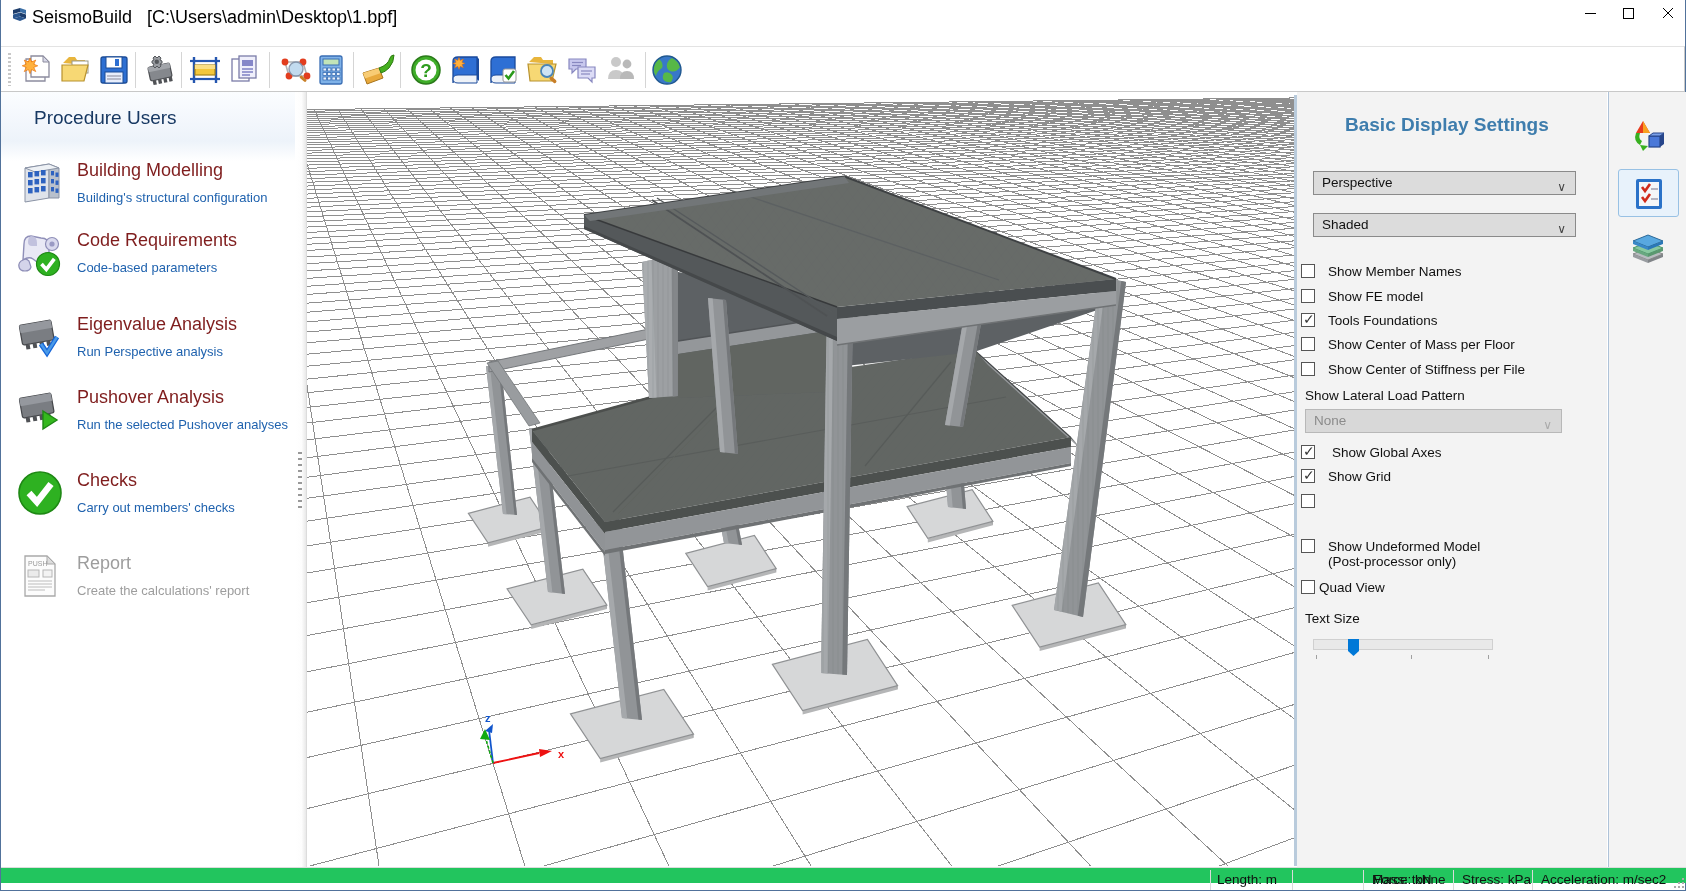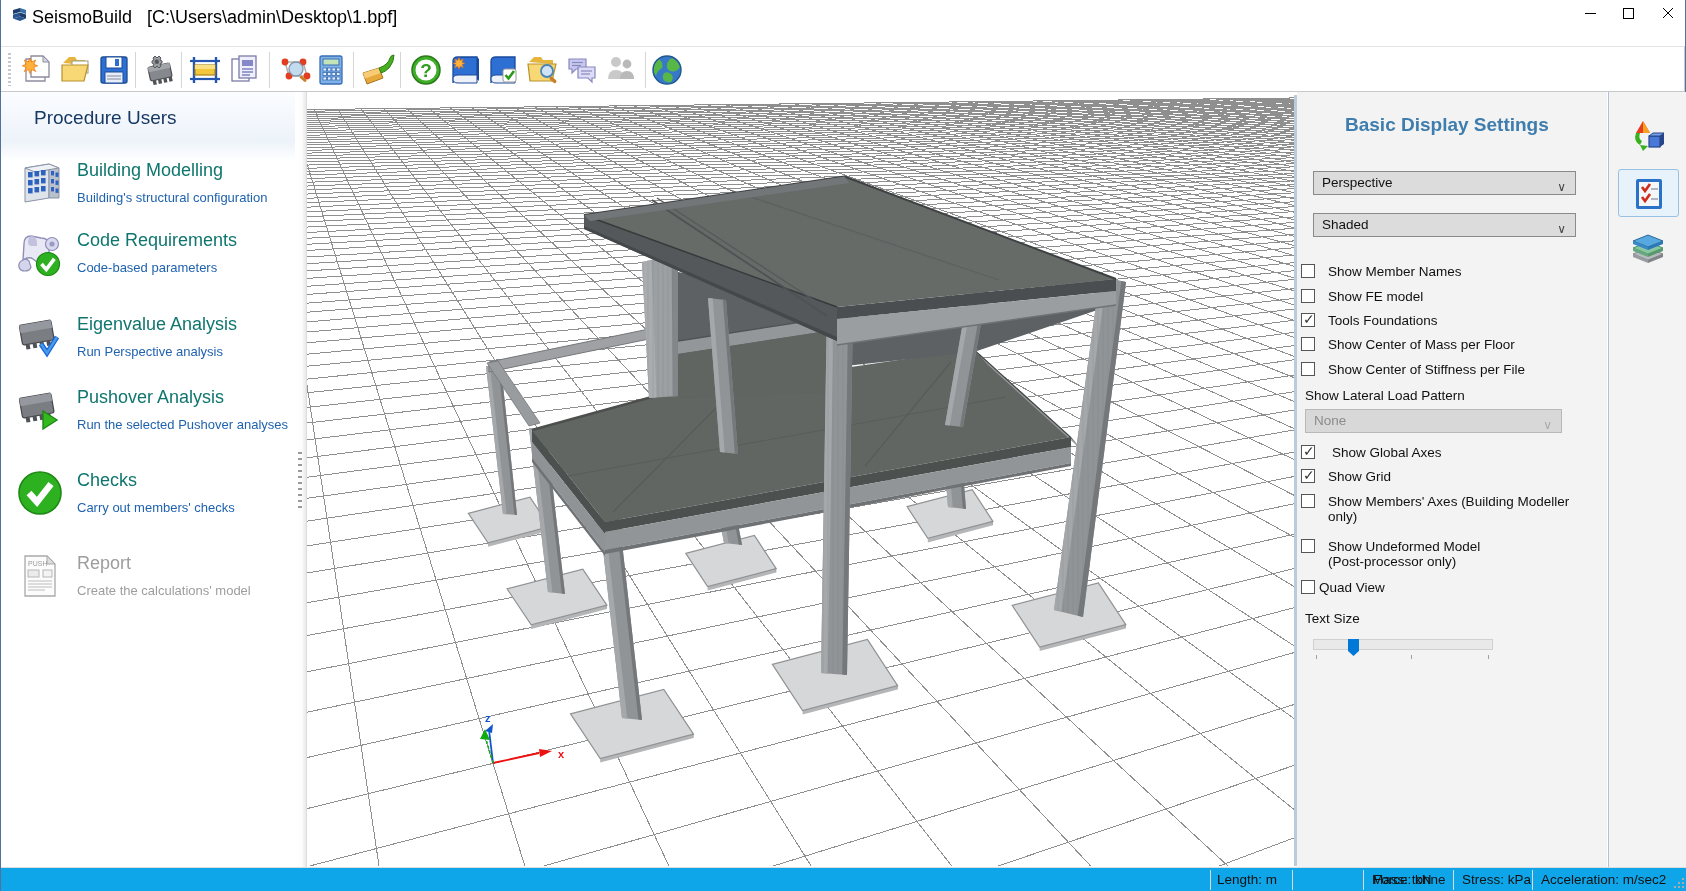--- a/index.html
+++ b/index.html
@@ -11,42 +11,42 @@
 #menubar{left:0;top:28px;width:100%;height:18px;font-size:13px;color:#000}
 .mi{position:absolute;top:1px}
 #toolbar{left:0;top:46px;width:1684px;height:46px;background:#fff;border-bottom:1px solid #c8c8c8;border-top:1px solid #e3e3e3;border-right:1px solid #c8c8c8}
 .grip{position:absolute;left:7px;top:6px;width:3px;height:33px;background:repeating-linear-gradient(180deg,#c8c8c8 0 2px,#fff 2px 4px)}
 .tico{position:absolute;top:53px;width:34px;height:34px}
 .tsep{position:absolute;top:52px;width:1px;height:36px;background:#d5d5d5}
 #leftpanel{left:0;top:92px;width:294px;height:775px;background:#fff}
 #lp-grad{left:0;top:92px;width:294px;height:72px;background:linear-gradient(180deg,#fbfdff 0%,#f2f6fc 45%,#edf3fa 68%,#ffffff 96%)}
 #lp-title{left:33px;top:107px;font-size:19px;color:#183963}
 .step-ic{position:absolute;left:14px;width:50px;height:50px}
-.step-t{position:absolute;left:76px;font-size:18px;color:#0f766e}
+.step-t{position:absolute;left:76px;font-size:18px;color:#7f1d1d}
 .step-s{position:absolute;left:76px;font-size:13px;color:#1f62ae}
 .step-t.dis{color:#9d9d9d}
 .step-s.dis{color:#9d9d9d}
 #lsplit{left:294px;top:92px;width:12px;height:775px;background:linear-gradient(90deg,#fff 0,#fdfdfd 55%,#e8e8e8 92%,#cfcfcf 100%)}
 #lsplit-dots{left:297px;top:452px;width:4px;height:56px;background:repeating-linear-gradient(180deg,#999 0 2px,transparent 2px 6px)}
 #vpborder{left:1293px;top:95px;width:3px;height:771px;background:#b9cbdc}
 #rightpanel{left:1296px;top:92px;width:310px;height:775px;background:#f3f3f3}
 #rp-title{left:1344px;top:114px;font-size:19px;font-weight:bold;color:#3e7dad}
 .dd{position:absolute;left:1312px;width:263px;height:24px;background:#dcdcdc;border:1px solid #8a8a8a;font-size:13.5px;color:#111;line-height:22px;padding-left:8px}
 .dd .chev{position:absolute;right:9px;top:4px;font-size:12px;color:#444}
 .dd.dis{background:#d8d8d8;border-color:#b8b8b8;color:#8b8b8b}
 .cb{position:absolute;left:1300px;width:14px;height:14px;border:1px solid #555;background:#fff}
 .cb.chk::after{content:"\2713";position:absolute;left:1px;top:-3px;font-size:14px;color:#333}
 .cblab{position:absolute;left:1327px;font-size:13.5px;color:#111}
 .rp-lab{position:absolute;font-size:13.5px;color:#111}
 #slider-track{left:1312px;top:639px;width:180px;height:11px;background:#e9e9e9;border:1px solid #d0d0d0}
 #slider-handle{left:1347px;top:639px;width:11px;height:17px;background:#0078d7;clip-path:polygon(0 0,100% 0,100% 70%,50% 100%,0 70%)}
 .tick{position:absolute;top:655px;width:1px;height:4px;background:#a0a0a0}
 #iconstrip{left:1607px;top:92px;width:79px;height:775px;background:#f3f3f3;border-left:1px solid #aec2d8}
 #selbox{left:1617px;top:169px;width:61px;height:48px;background:#e8f2fb;border:1px solid #98c1e4;border-radius:3px}
-#statusbar{left:0;top:867px;width:1686px;height:24px;background:#0ea5e9;border-top:1px solid #dcdcdc;font-size:13.5px;color:#111}
+#statusbar{left:0;top:867px;width:1686px;height:16px;background:#22c55e;border-top:1px solid #dcdcdc;font-size:13.5px;color:#111}
 .st{position:absolute;top:4px}
 .stsep{position:absolute;top:2px;width:1px;height:20px;background:#dadada}
 #grip2{position:absolute;right:3px;top:10px;width:10px;height:10px;background:
 radial-gradient(circle at 1px 9px,#aaa 1px,transparent 1.2px),radial-gradient(circle at 5px 9px,#aaa 1px,transparent 1.2px),radial-gradient(circle at 9px 9px,#aaa 1px,transparent 1.2px),radial-gradient(circle at 5px 5px,#aaa 1px,transparent 1.2px),radial-gradient(circle at 9px 5px,#aaa 1px,transparent 1.2px),radial-gradient(circle at 9px 1px,#aaa 1px,transparent 1.2px)}
 </style></head><body>
 <div id="win">
 <div class="abs" id="titlebar"></div>
 <svg class="abs" id="title-ic" width="15" height="15" viewBox="0 0 15 15">
       <path d="M1 3 L8 1 L8 5 L1 7 Z" fill="#1d3d6b"></path>
       <path d="M1 7.5 L8 5.5 L8 9.5 L1 11.5 Z" fill="#2a568f"></path>
@@ -563,21 +563,21 @@
       <rect x="13" y="19" width="11" height="7" fill="#e8e8e8" stroke="#aaa"></rect>
       <rect x="28" y="19" width="9" height="7" fill="#f2f2f2" stroke="#aaa"></rect>
       <g stroke="#b0b0b0" stroke-width="1">
         <line x1="13" y1="30" x2="37" y2="30"></line>
         <line x1="13" y1="33" x2="37" y2="33"></line>
         <line x1="13" y1="36" x2="37" y2="36"></line>
         <line x1="13" y1="39" x2="30" y2="39"></line>
       </g>
     </svg>
 <div class="step-t dis" style="top:553px">Report</div>
-<div class="step-s dis" style="top:583px">Create the calculations' model</div>
+<div class="step-s dis" style="top:583px">Create the calculations' report</div>
 <div class="abs" id="lsplit"></div>
 <div class="abs" id="lsplit-dots"></div>
 <div class="abs" id="vpborder"></div>
 
 <div class="abs" id="rightpanel"></div>
 <div class="abs" id="rp-title">Basic Display Settings</div>
 <div class="dd" style="top:171px">Perspective<span class="chev">∨</span></div>
 <div class="dd" style="top:213px">Shaded<span class="chev">∨</span></div>
 <div class="cb" style="top:264px"></div>
     <div class="cblab" style="top:264px">Show Member Names</div>
@@ -589,21 +589,20 @@
     <div class="cblab" style="top:337px">Show Center of Mass per Floor</div>
 <div class="cb" style="top:362px"></div>
     <div class="cblab" style="top:362px">Show Center of Stiffness per File</div>
 <div class="rp-lab" style="left:1304px;top:388px">Show Lateral Load Pattern</div>
 <div class="dd dis" style="left:1304px;top:409px;width:257px">None<span class="chev" style="color:#aaa">∨</span></div>
 <div class="cb chk" style="top:445px"></div>
     <div class="cblab" style="top:445px;left:1331px">Show Global Axes</div>
 <div class="cb chk" style="top:469px"></div>
     <div class="cblab" style="top:469px">Show Grid</div>
 <div class="cb" style="top:494px"></div>
-    <div class="cblab" style="top:494px">Show Members' Axes (Building Modeller<br>only)</div>
 <div class="cb" style="top:539px"></div>
     <div class="cblab" style="top:539px">Show Undeformed Model<br>(Post-processor only)</div>
 <div class="cb" style="top:580px"></div>
     <div class="cblab" style="top:580px;left:1318px">Quad View</div>
 <div class="rp-lab" style="left:1304px;top:611px">Text Size</div>
 <div class="abs" id="slider-track"></div>
     <div class="abs" id="slider-handle"></div>
 <div class="tick" style="left:1315px"></div>
     <div class="tick" style="left:1410px"></div>
     <div class="tick" style="left:1487px"></div>

